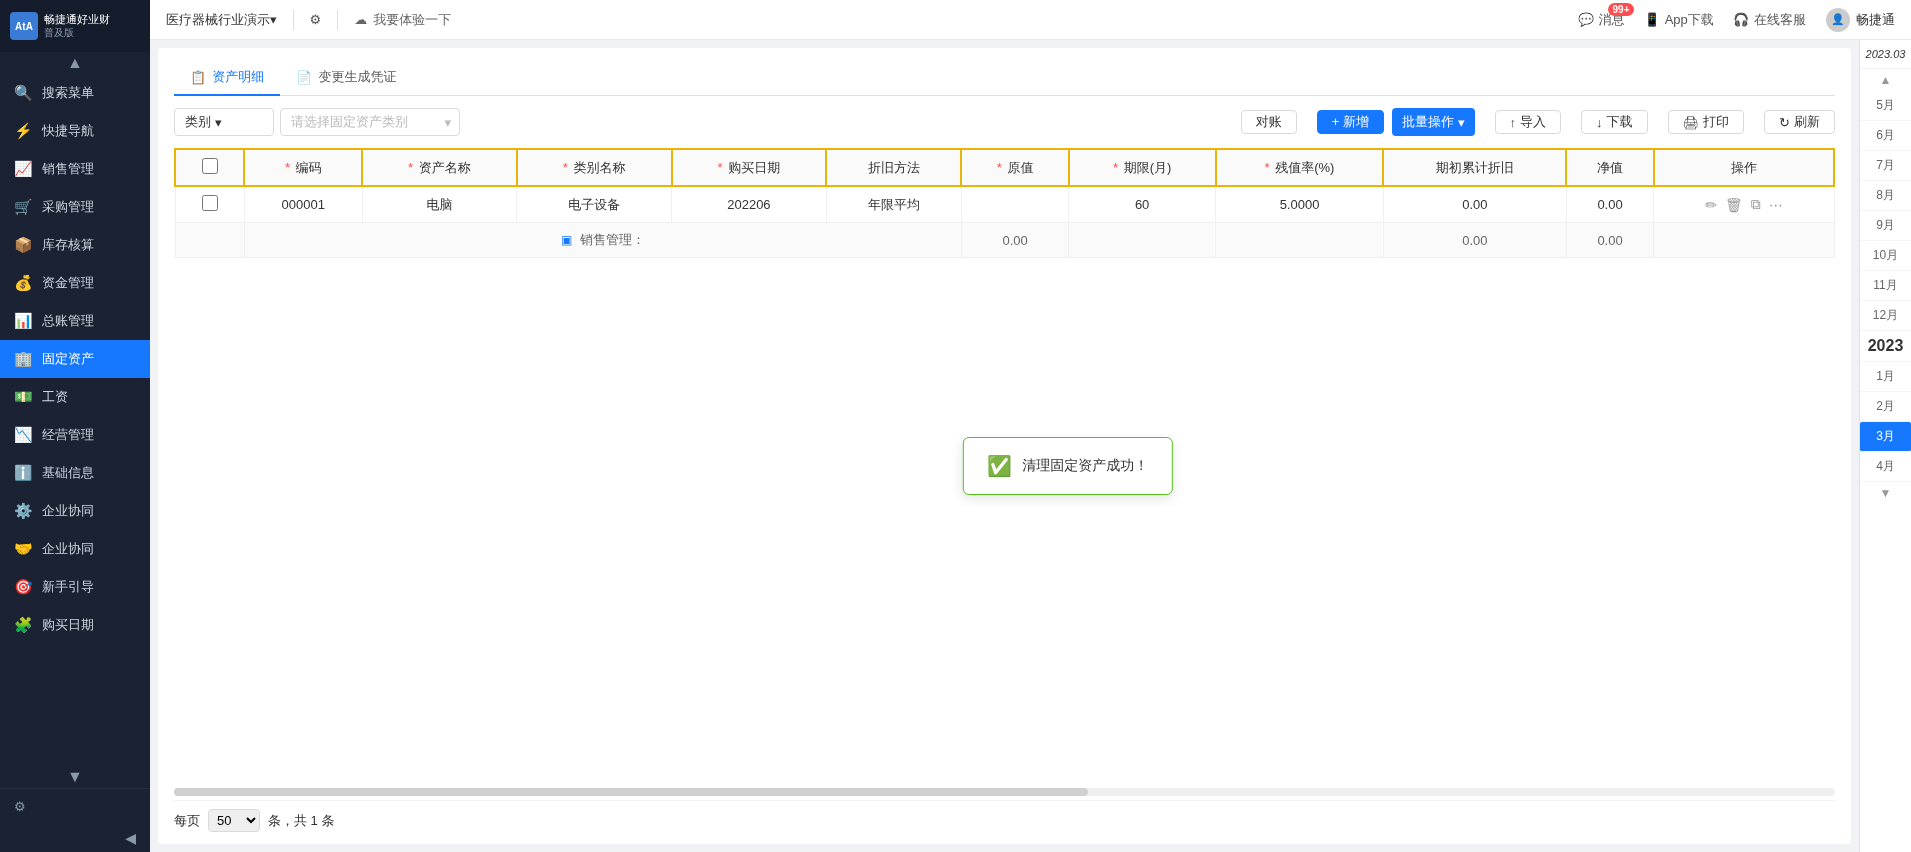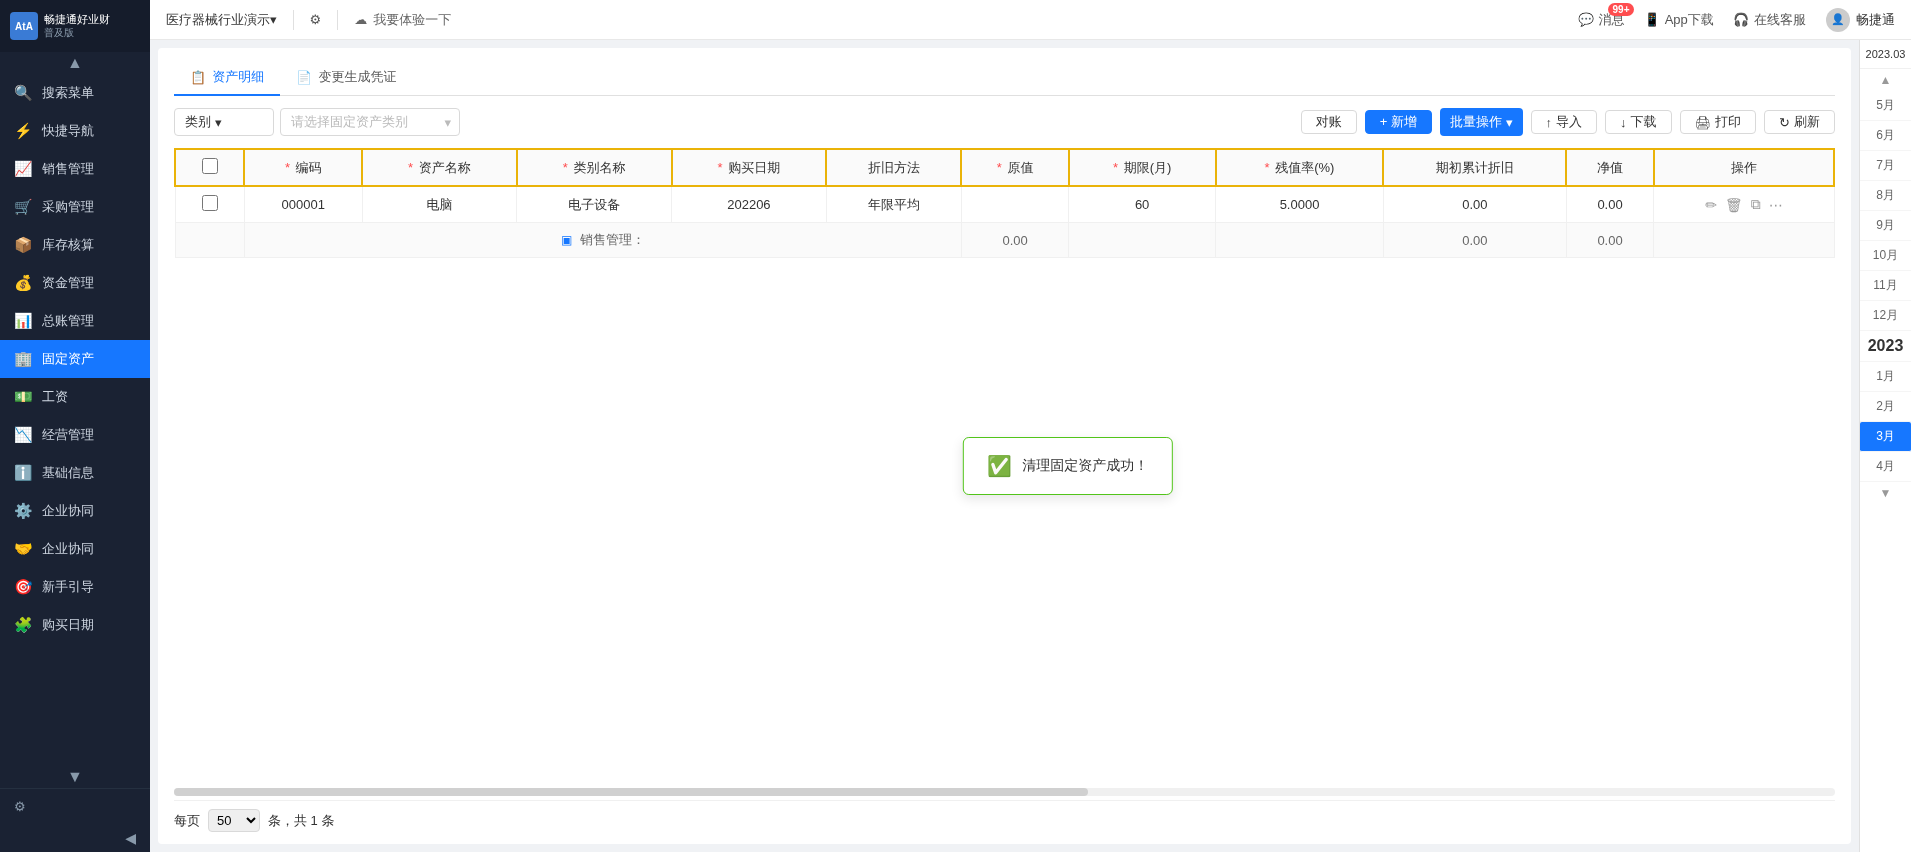--- a/index.html
+++ b/index.html
@@ -160,21 +160,21 @@
     }
     .filter-dropdown-input {
       border: 1px solid #d9d9d9; border-radius: 4px; padding: 4px 30px 4px 10px;
       font-size: 13px; color: #999; min-width: 180px; position: relative;
       display: flex; align-items: center; background: #fff; cursor: pointer;
     }
 
     .btn {
       padding: 2px 14px; border-radius: 4px; border: 1px solid #d9d9d9;
       cursor: pointer; font-size: 13px; display: flex; align-items: center; gap: 4px;
-      background: #fff; color: #333;
+      background: #fff; color: #333; margin-left: 12px;
     }
     .btn-primary { background: #1677ff; color: #fff; border-color: #1677ff; }
     .btn-outline { background: #fff; color: #333; }
     .btn-batch {
       background: #1677ff; color: #fff; border-color: #1677ff;
       padding: 5px 10px; border-radius: 4px; cursor: pointer; font-size: 13px;
       display: flex; align-items: center; gap: 4px;
     }
 
     
@@ -243,21 +243,21 @@
       border-left: 1px solid #e0e0e0;
       display: flex;
       flex-direction: column;
       align-items: center;
       overflow: hidden;
       flex-shrink: 0;
     }
     .right-panel-header {
       font-size: 11px; color: #333; padding: 8px 4px; text-align: center;
       border-bottom: 1px solid #f0f0f0; width: 100%; writing-mode: horizontal-tb;
-      white-space: nowrap; overflow: hidden;
+      white-space: nowrap; overflow: hidden; font-style: italic;
     }
     .right-panel-arrow { color: #999; font-size: 12px; padding: 4px 0; cursor: pointer; }
     .timeline-item {
       width: 100%; padding: 6px 4px; text-align: center; font-size: 12px; color: #666;
       cursor: pointer; border-bottom: 1px solid #f5f5f5;
     }
     .timeline-item.current { background: #1677ff; color: #fff; border-radius: 2px; }
     .timeline-item.year { color: #333; font-weight: bold; font-size: 16px; }
 
     

